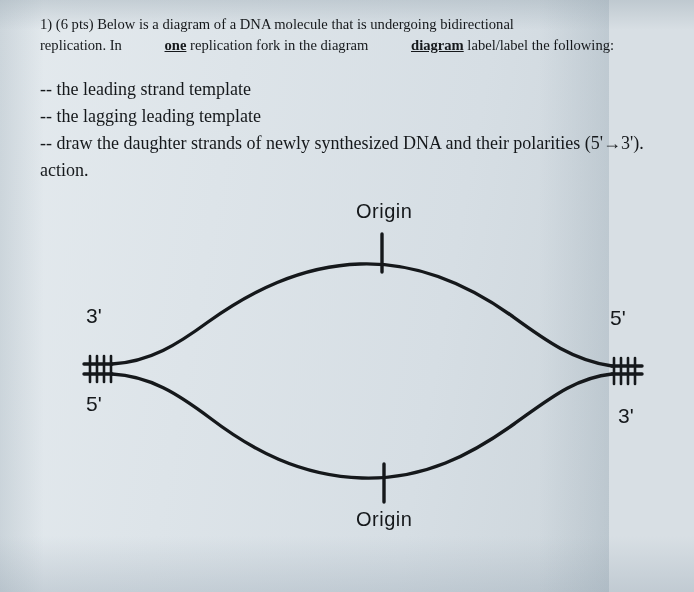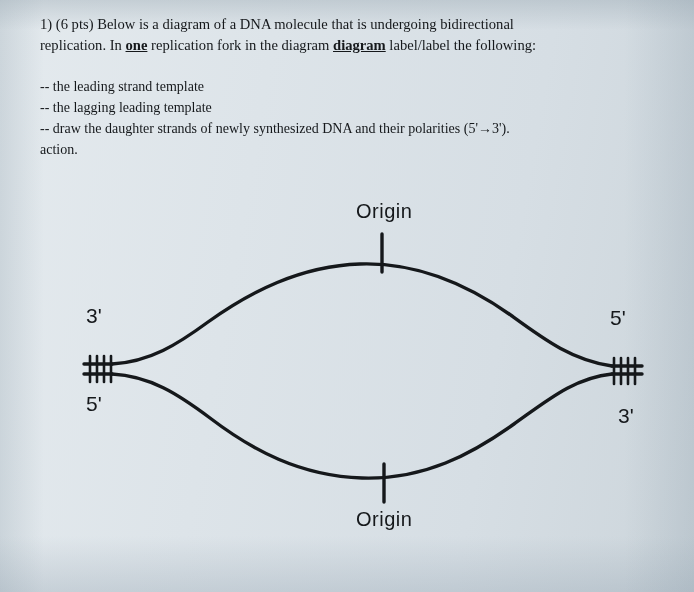--- a/index.html
+++ b/index.html
@@ -8,21 +8,21 @@
   }
   body {
     width: 694px;
     height: 592px;
     background: #d8dfe4;
     font-family: "Liberation Serif", serif;
     overflow: hidden;
   }
   #page {
     position: relative;
-    width: 694px;
+    width: 609px;
     height: 592px;
     background: linear-gradient(100deg, #e4eaee 0%, #dde4e9 35%, #d6dee4 70%, #ccd5db 100%);
   }
   
   .shade-top {
     position: absolute;
     left: 0; top: 0;
     width: 694px; height: 30px;
     background: linear-gradient(180deg, rgba(150,165,175,0.38), rgba(210,220,228,0));
     pointer-events: none;
@@ -68,28 +68,29 @@
     width: 600px;
     color: #15181b;
     font-size: 14.6px;
     line-height: 1.45;
   }
   .q-line {
     white-space: nowrap;
   }
   u.bold-underline {
     font-weight: bold;
+    margin-left: 39px;
   }
   .bullets {
     position: absolute;
     left: 40px;
     top: 76px;
     width: 620px;
     color: #15181b;
-    font-size: 14px;
+    font-size: 18px;
     line-height: 1.5;
   }
   .bullets div {
     white-space: nowrap;
   }
 
   
   #diagram {
     position: absolute;
     left: 0;

